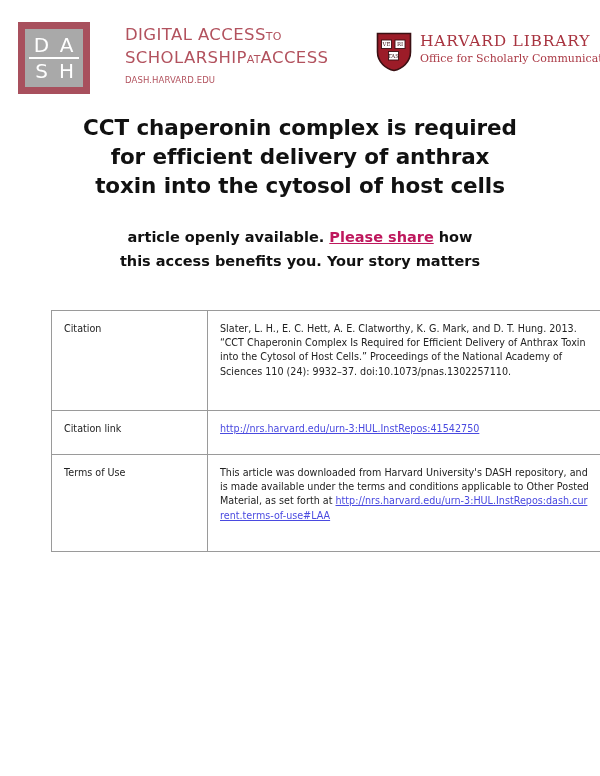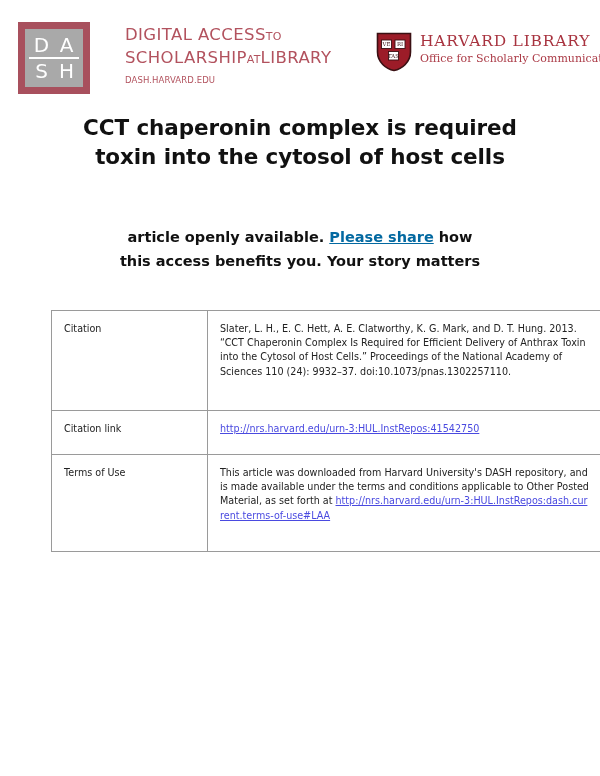--- a/index.html
+++ b/index.html
@@ -144,21 +144,21 @@
     left: 0;
     width: 600px;
     text-align: center;
     font-size: 14.5px;
     font-weight: bold;
     line-height: 23.5px;
     color: #111111;
   }
   .share-block .sline { display: block; }
   .share-link {
-    color: #0369a1;
+    color: #be185d;
     text-decoration: underline;
     font-weight: bold;
   }
 
   
   .meta-table {
     position: absolute;
     left: 51px;
     top: 310px;
     width: 501px;
@@ -201,21 +201,21 @@
       </div>
       <div class="dash-row">
         <span class="dash-letter">S</span>
         <span class="dash-letter">H</span>
       </div>
     </div>
   </div>
 
   <div class="dash-words">
     <div class="l1"><span>DIGITAL ACCESS</span><span class="small-word">TO</span></div>
-    <div class="l2"><span>SCHOLARSHIP</span><span class="small-word">AT</span><span>LIBRARY</span></div>
+    <div class="l2"><span>SCHOLARSHIP</span><span class="small-word">AT</span><span>ACCESS</span></div>
     <div class="l3">DASH.HARVARD.EDU</div>
   </div>
 
   <div class="hl-logo">
     <div class="shield-wrap">
       <svg width="36" height="40" viewBox="0 0 36 40" xmlns="http://www.w3.org/2000/svg">
         <path d="M1.5 1.5 H34.5 V20 C34.5 30 26 37 18 38.5 C10 37 1.5 30 1.5 20 Z" fill="#9c1c28" stroke="#3a1013" stroke-width="1.6"></path>
         <rect x="5.5" y="8" width="10" height="8.5" fill="#ffffff" stroke="#3a1013" stroke-width="0.9"></rect>
         <rect x="19" y="8" width="10" height="8.5" fill="#ffffff" stroke="#3a1013" stroke-width="0.9"></rect>
         <rect x="12.5" y="19.5" width="10" height="8.5" fill="#ffffff" stroke="#3a1013" stroke-width="0.9"></rect>
@@ -226,20 +226,21 @@
     </div>
     <div class="hl-words">
       <div class="hl1">HARVARD LIBRARY</div>
       <div class="hl2">Office for Scholarly Communication</div>
     </div>
   </div>
 </div>
 
 <div class="title">
   <span class="tline">CCT chaperonin complex is required</span>
+  <span class="tline">for efficient delivery of anthrax</span>
   <span class="tline">toxin into the cytosol of host cells</span>
 </div>
 
 <div class="share-block">
   <span class="sline"><span>article openly available. </span><a class="share-link" href="#">Please share</a><span> how</span></span>
   <span class="sline">this access benefits you. Your story matters</span>
 </div>
 
 <table class="meta-table">
   <tbody>

